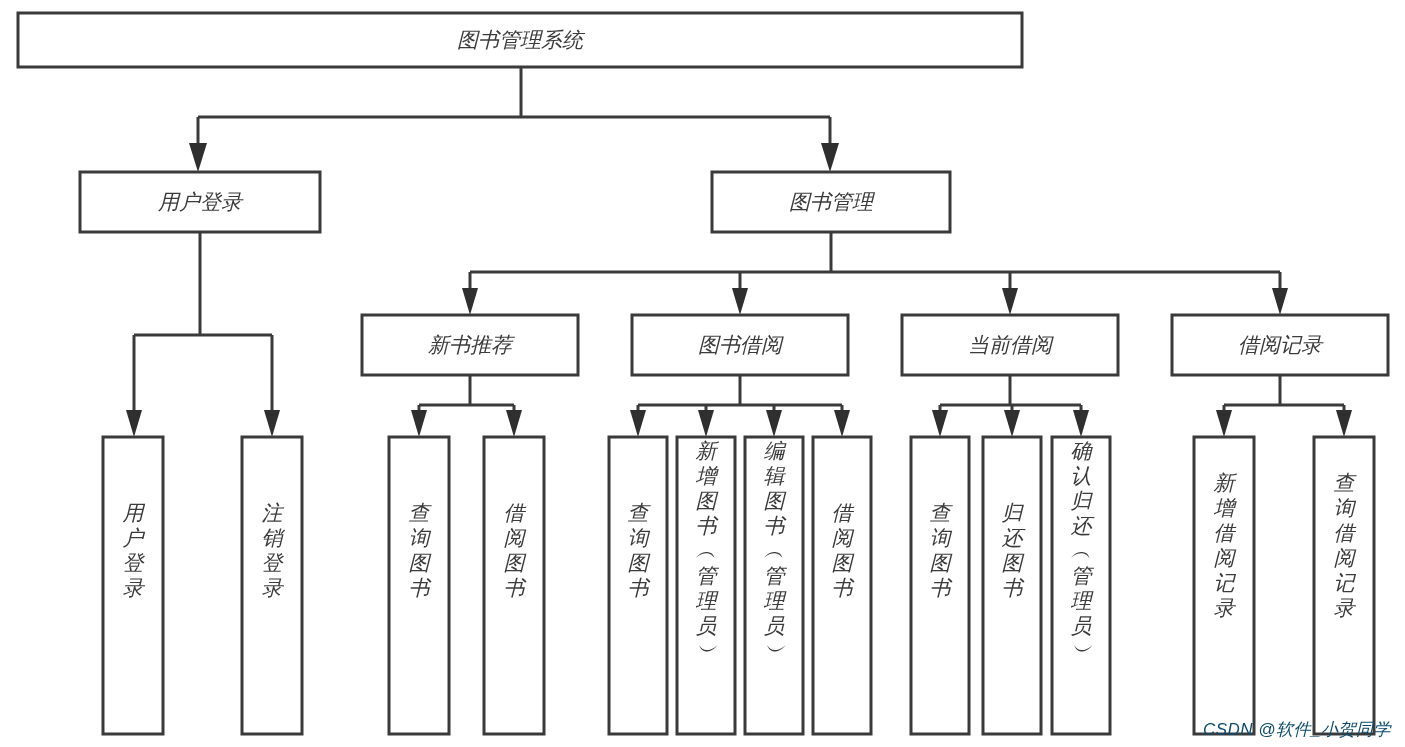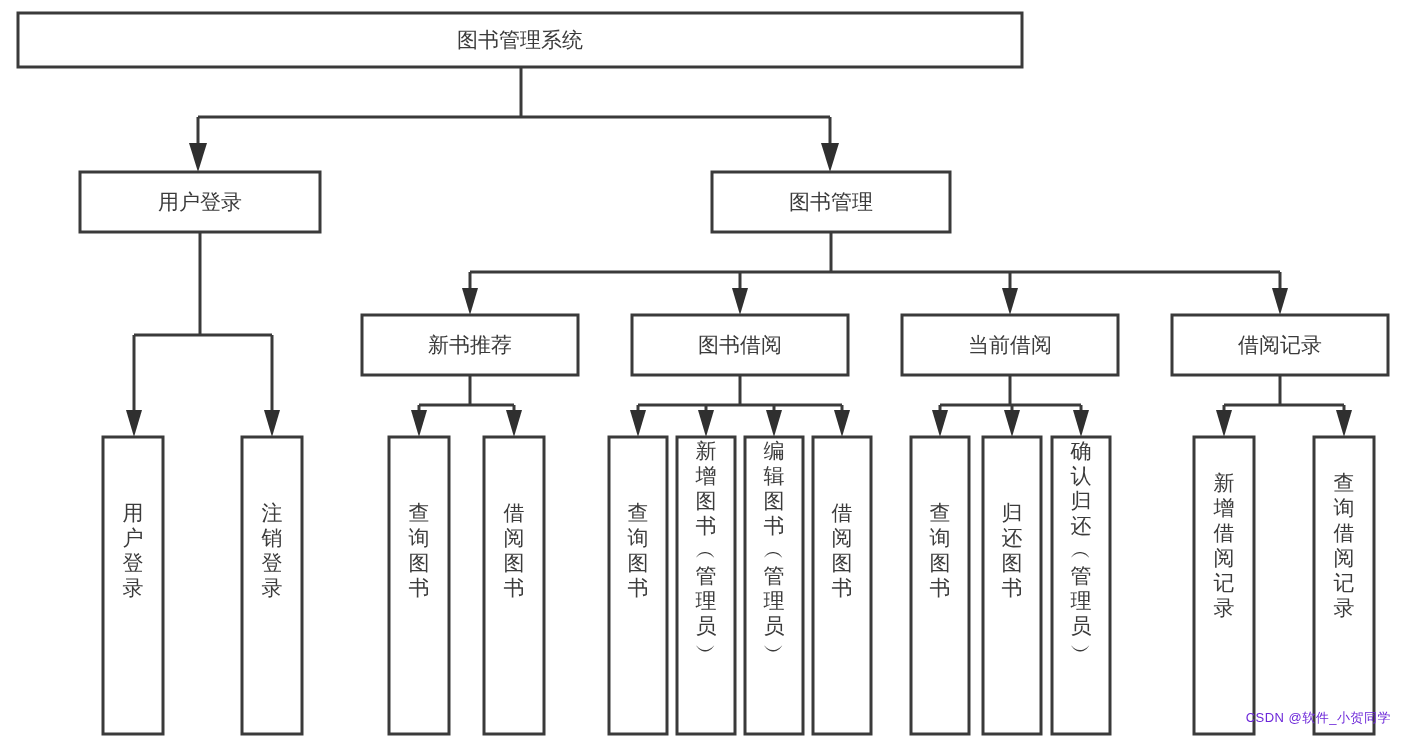--- a/index.html
+++ b/index.html
@@ -11,20 +11,21 @@
     width: 1405px;
     height: 747px;
     font-family: "Liberation Sans", "DejaVu Sans", sans-serif;
     overflow: hidden;
     position: relative;
   }
   #diagram-root {
     position: relative;
     width: 1405px;
     height: 747px;
+    font-style: italic;
   }
   svg#flowchart {
     display: block;
     width: 1405px;
     height: 747px;
   }
   .node-box {
     fill: #ffffff;
     stroke: #3a3a3a;
     stroke-width: 3;
@@ -48,24 +49,24 @@
   }
   .node-label-vertical {
     fill: #3b3b3b;
     font-family: "Liberation Sans", "DejaVu Sans", sans-serif;
     font-size: 21px;
     text-anchor: middle;
   }
   .watermark {
     position: absolute;
     right: 14px;
-    bottom: 20px;
-    font-family: "Liberation Sans", "DejaVu Sans", sans-serif;
-    font-size: 13px;
-    color: #6d28d9;
+    bottom: 6px;
+    font-family: "Liberation Sans", "DejaVu Sans", sans-serif;
+    font-size: 17px;
+    color: #0c4a6e;
     letter-spacing: 0.5px;
     white-space: nowrap;
     user-select: none;
   }
 </style>
 </head>
 <body>
 
 <div id="diagram-root">
 

